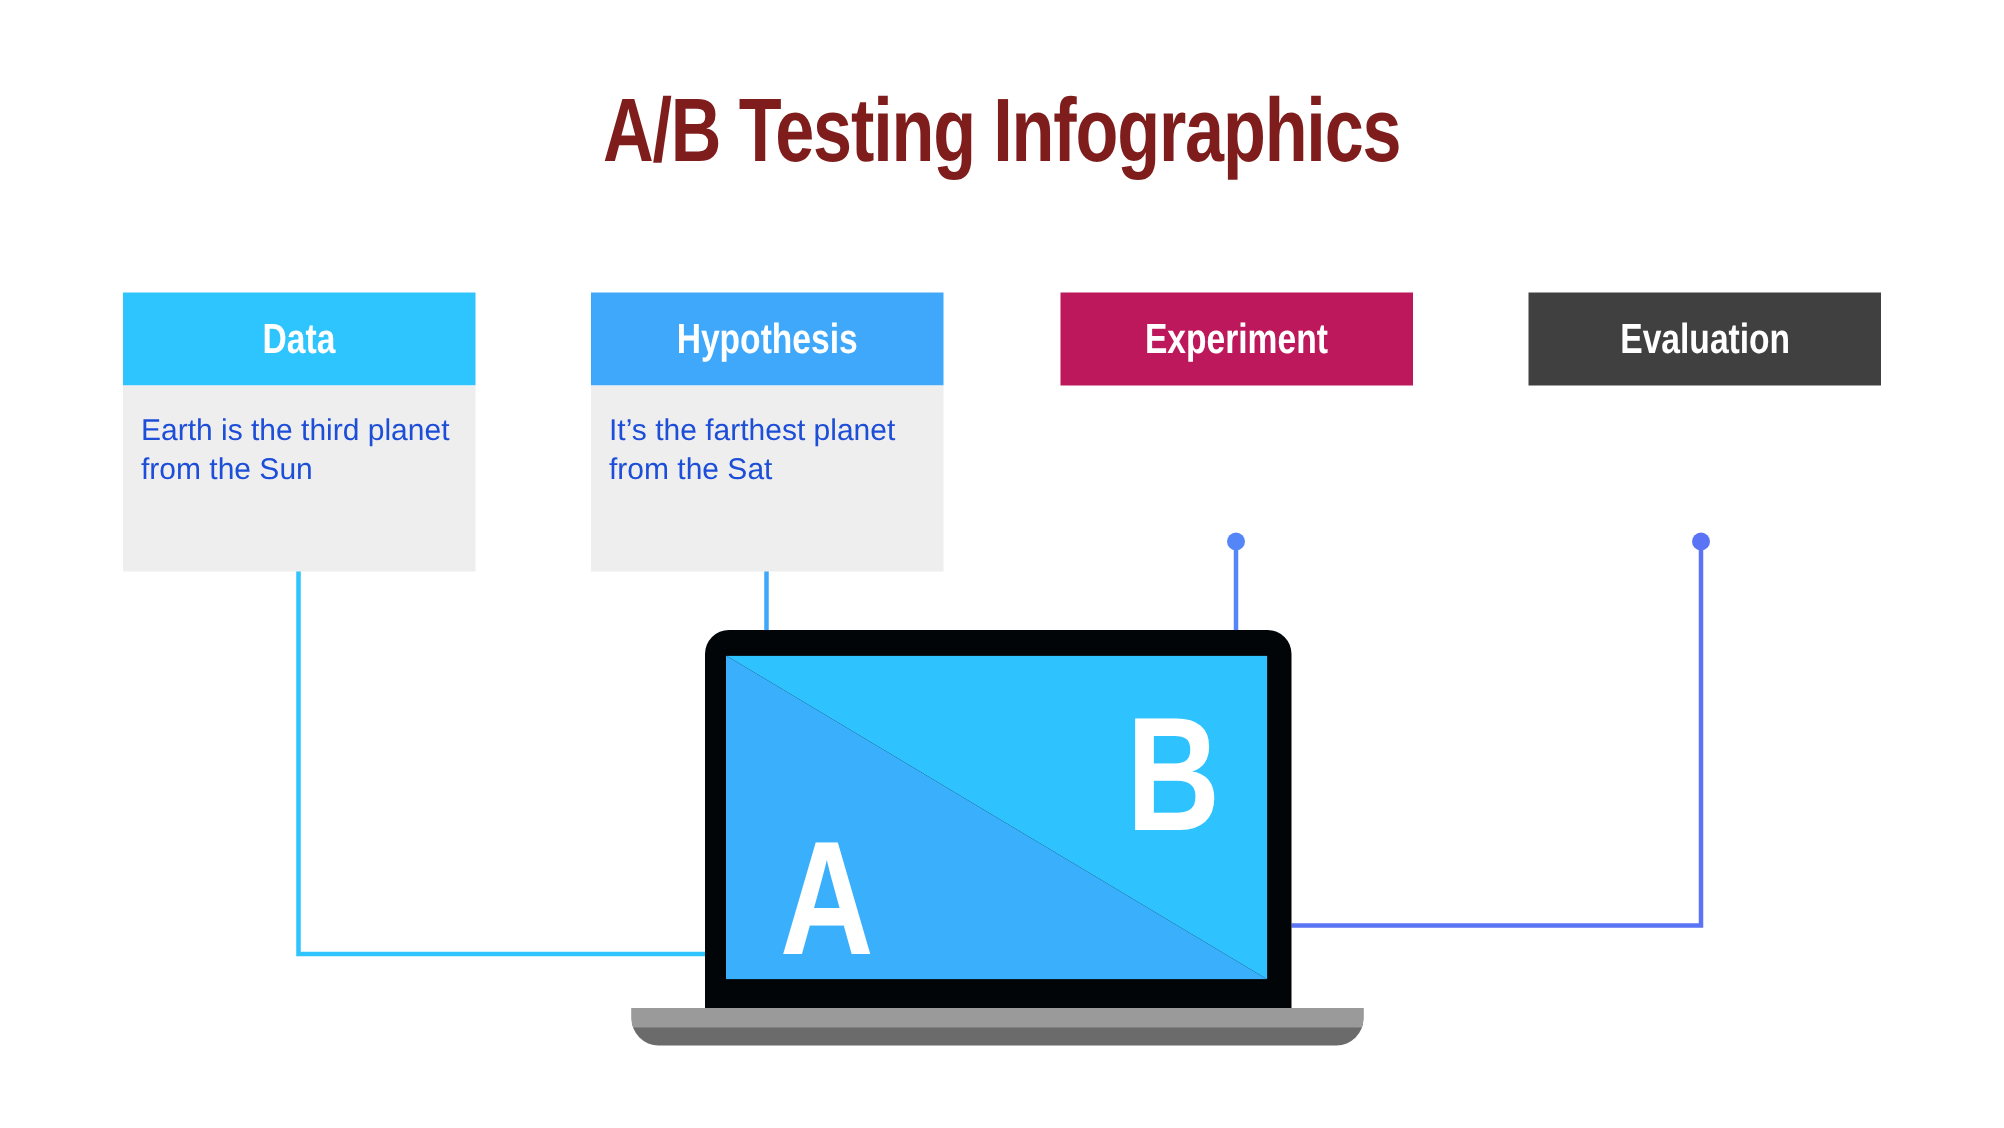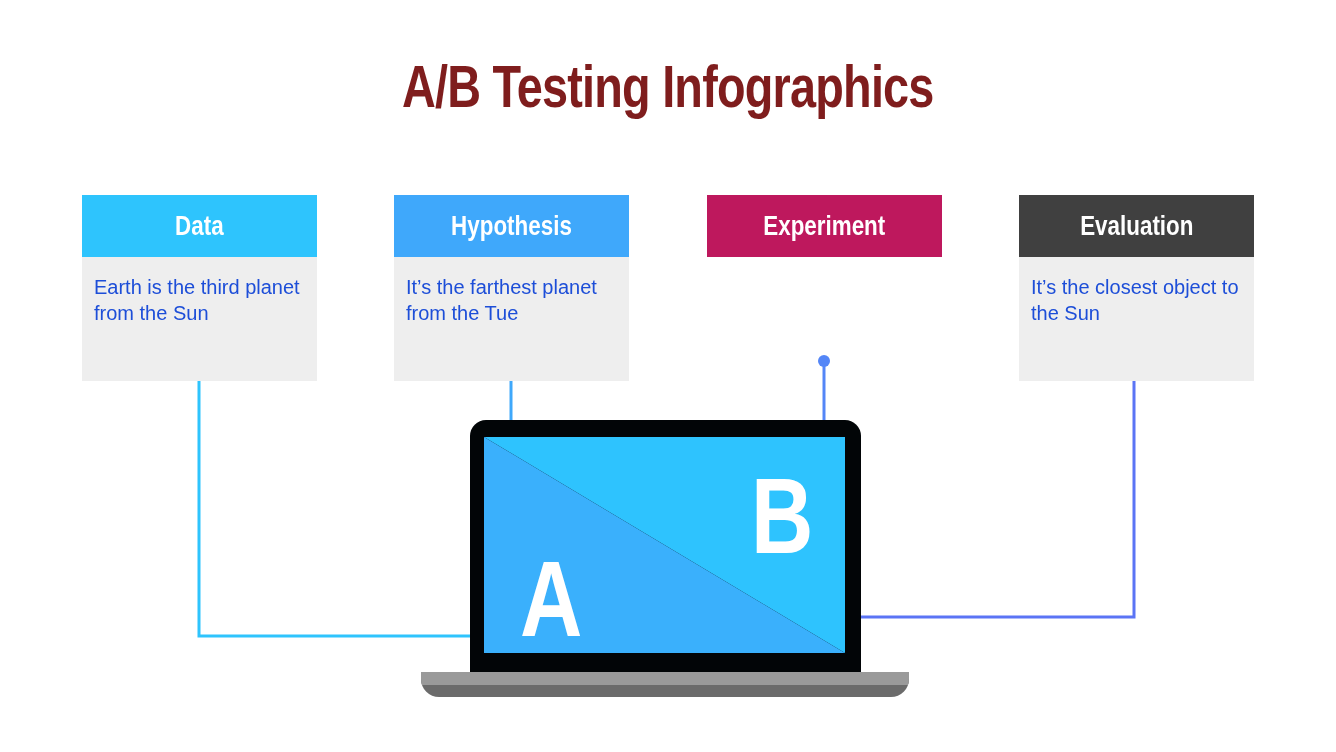--- a/index.html
+++ b/index.html
@@ -77,32 +77,31 @@
 <div class="step" style="left:82px;">
   <div class="step-head" style="background:#2ec4fd;">
       <span>Data</span>
     </div>
   <div class="step-body">Earth is the third planet from the Sun</div>
 </div>
 <div class="step" style="left:394px;">
   <div class="step-head" style="background:#3fa8fb;">
       <span>Hypothesis</span>
     </div>
-  <div class="step-body">It’s the farthest planet from the Tue</div>
+  <div class="step-body">It’s the farthest planet from the Sat</div>
 </div>
 <div class="step" style="left:707px;">
   <div class="step-head" style="background:#be185d;">
       <span>Experiment</span>
     </div>
 </div>
 <div class="step" style="left:1019px;">
   <div class="step-head" style="background:#404040;">
       <span>Evaluation</span>
     </div>
-  <div class="step-body">It’s the closest object to the Sun</div>
 </div>
 
 <div class="laptop-frame">
   <div class="screen">
     <svg width="361" height="216" viewBox="0 0 361 216">
       <polygon points="0,0 361,0 361,216" fill="#2ec3fe"></polygon>
       <polygon points="0,0 361,216 0,216" fill="#3ab0fc"></polygon>
     </svg>
     <div class="letter letter-a">A</div>
     <div class="letter letter-b">B</div>

